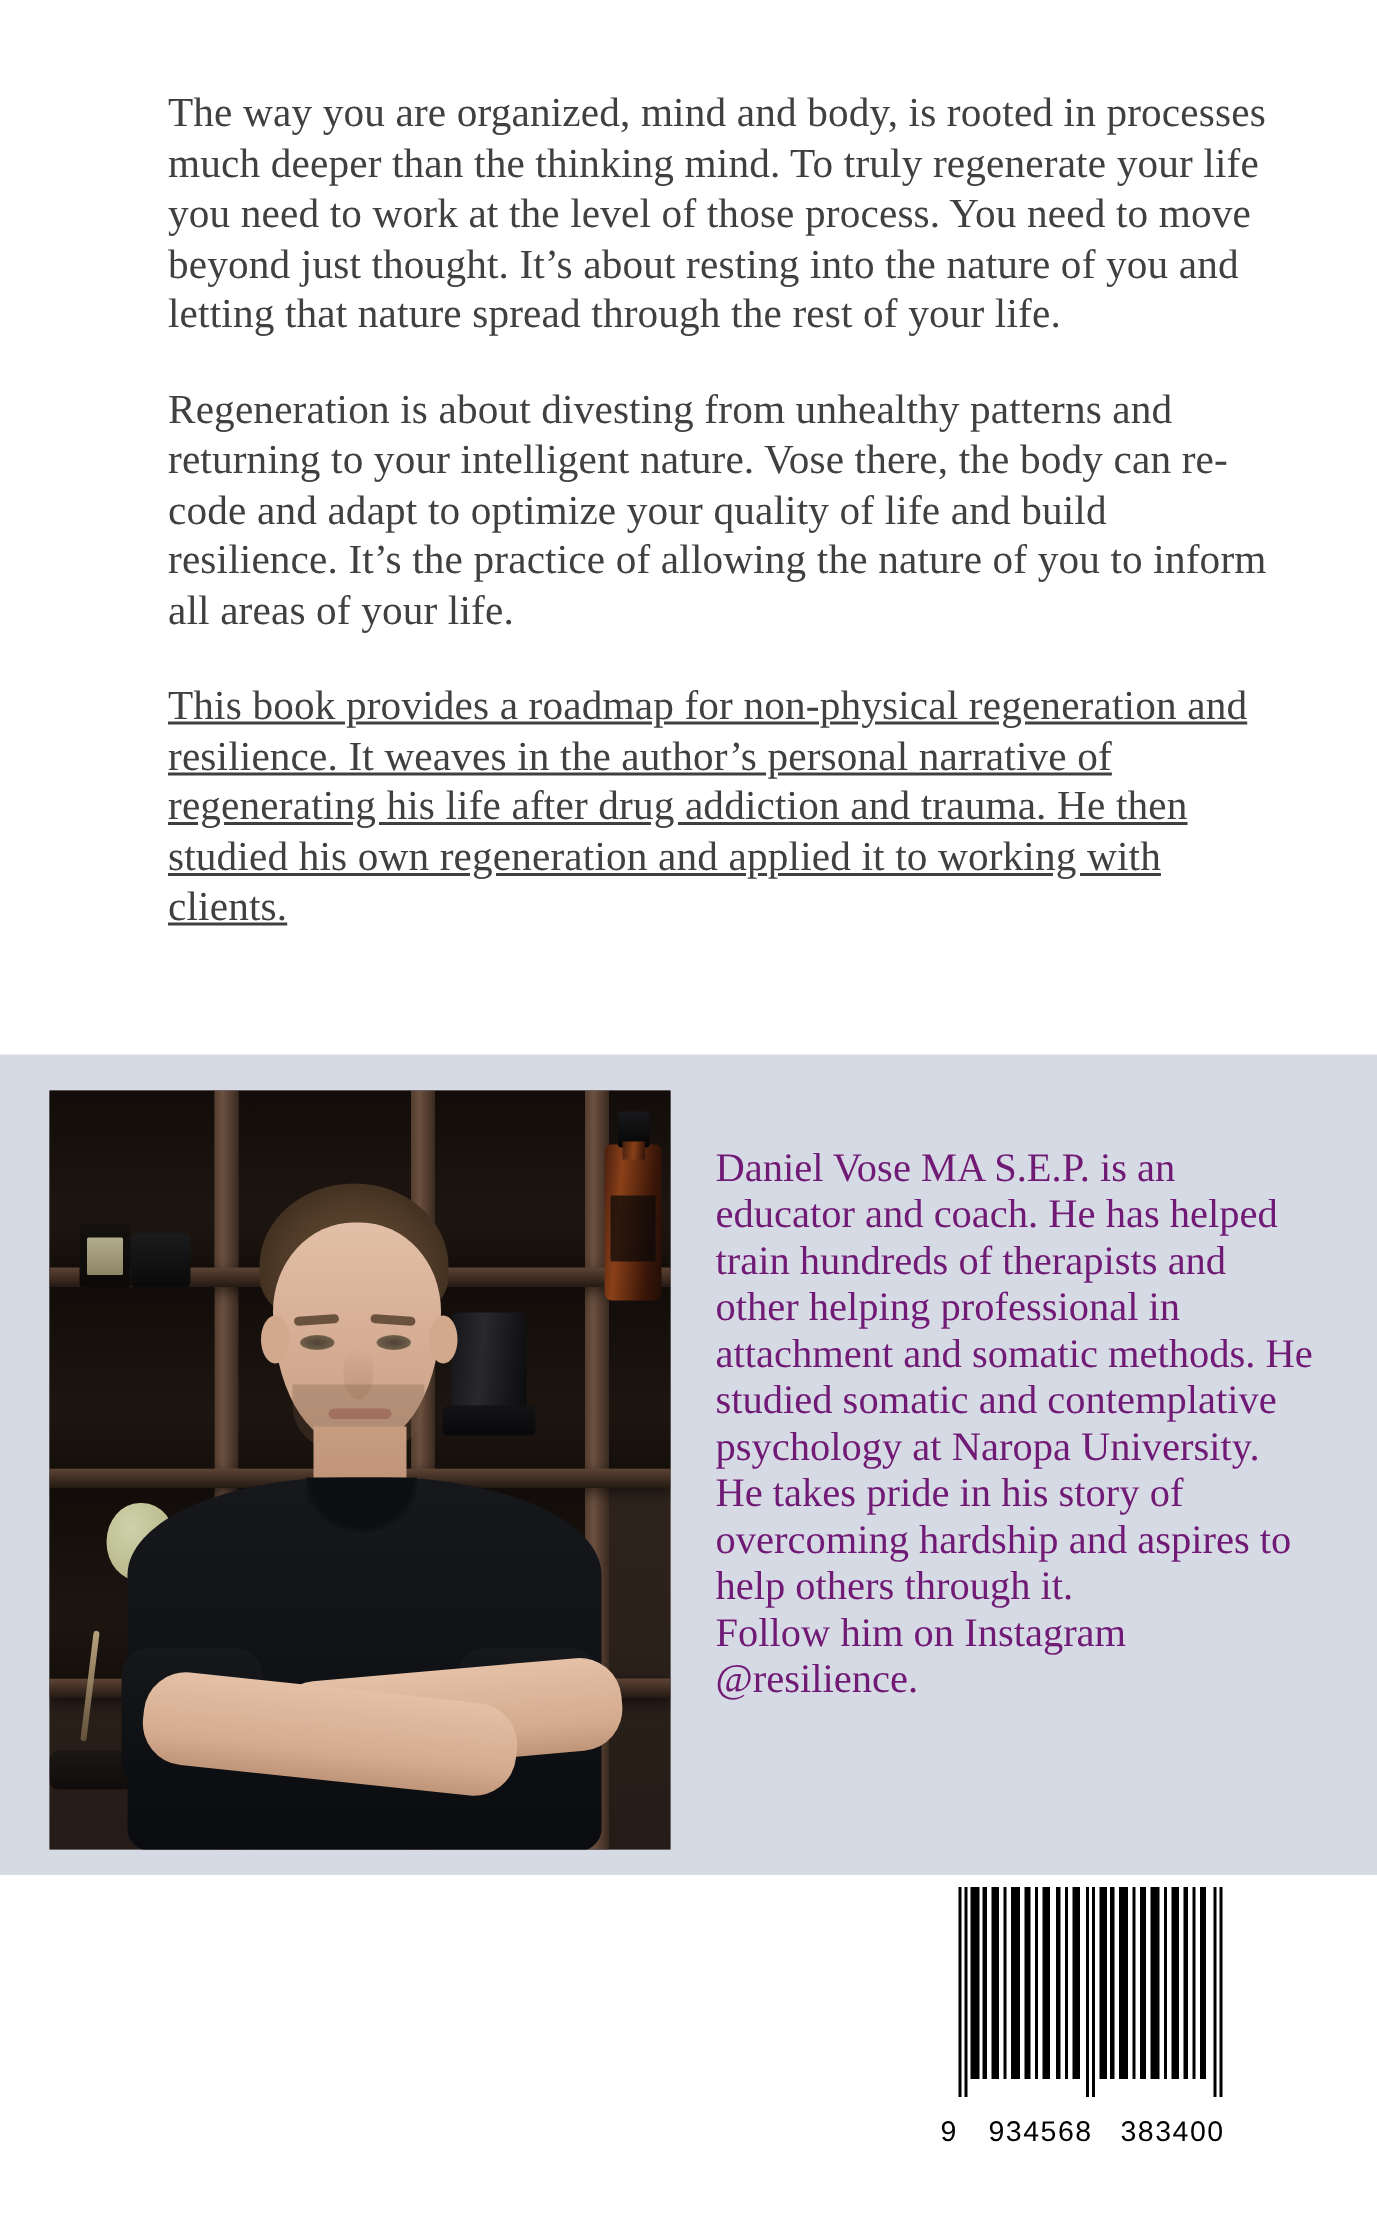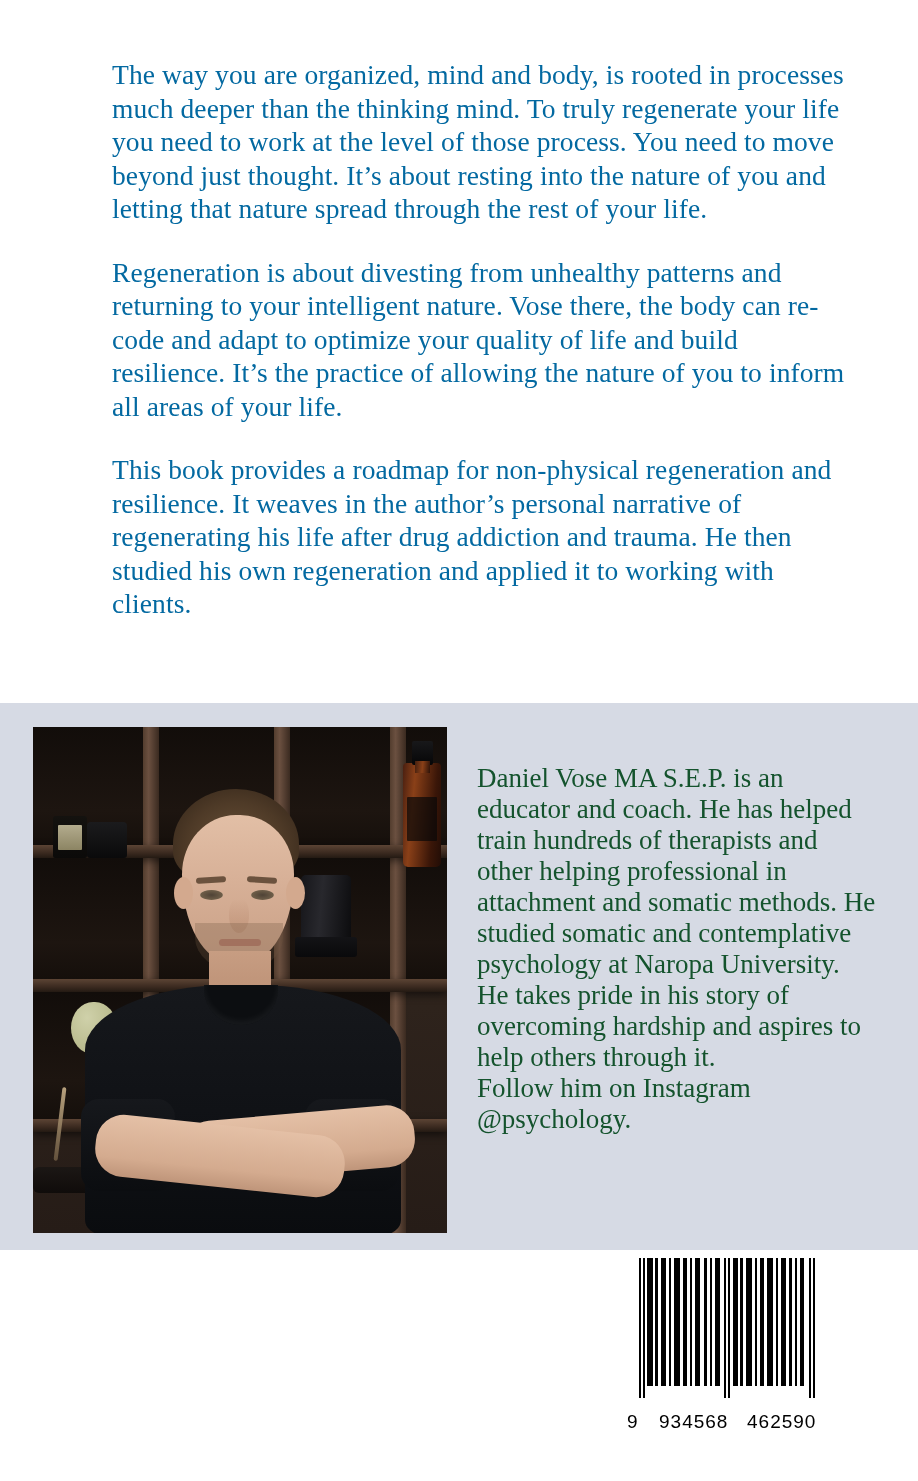--- a/index.html
+++ b/index.html
@@ -20,25 +20,25 @@
   .blurb {
     position: absolute;
     left: 112px;
     top: 58px;
     width: 742px;
   }
   .blurb p {
     margin: 0 0 30px 0;
     font-size: 27.5px;
     line-height: 33.5px;
-    color: #0369a1;
+    color: #404040;
     letter-spacing: 0.1px;
     font-family: "Liberation Serif", "DejaVu Serif", serif;
   }
-  .blurb p:last-child { margin-bottom: 0; }
+  .blurb p:last-child { margin-bottom: 0; text-decoration: underline; }
 
   
   .author-band {
     position: absolute;
     left: 0;
     top: 703px;
     width: 918px;
     height: 547px;
     background: #d6dae4;
   }
@@ -271,21 +271,21 @@
   .bio {
     position: absolute;
     left: 477px;
     top: 60px;
     width: 400px;
   }
   .bio p {
     margin: 0;
     font-size: 27px;
     line-height: 31px;
-    color: #14532d;
+    color: #701a75;
     font-family: "Liberation Serif", "DejaVu Serif", serif;
   }
 
   
   .barcode-wrap {
     position: absolute;
     left: 627px;
     top: 1258px;
     width: 200px;
     height: 178px;
@@ -379,21 +379,21 @@
       <div class="collar"></div>
       <div class="sleeve l"></div>
       <div class="sleeve r"></div>
       <div class="arm lower-r"></div>
       <div class="arm lower-l"></div>
     </div>
   </div>
 
   <div class="bio">
     <p>Daniel Vose MA S.E.P. is an educator and coach. He has helped train hundreds of therapists and other helping professional in attachment and somatic methods. He studied somatic and contemplative psychology at Naropa University. He takes pride in his story of overcoming hardship and aspires to help others through it.</p>
-    <p>Follow him on Instagram @psychology.</p>
+    <p>Follow him on Instagram @resilience.</p>
   </div>
 </div>
 
 <div class="barcode-wrap">
   <svg class="bars" viewBox="0 0 200 148" preserveAspectRatio="none">
     <g fill="#000000">
 
       <rect x="12" y="0" width="2" height="140"></rect>
       <rect x="16" y="0" width="2" height="140"></rect>
 
@@ -424,15 +424,15 @@
       <rect x="168" y="0" width="2" height="128"></rect>
       <rect x="173" y="0" width="4" height="128"></rect>
 
       <rect x="182" y="0" width="2" height="140"></rect>
       <rect x="186" y="0" width="2" height="140"></rect>
     </g>
   </svg>
   <div class="bc-digits">
     <span class="bc-lead">9</span>
     <span class="bc-left">934568</span>
-    <span class="bc-right">462590</span>
+    <span class="bc-right">383400</span>
   </div>
 </div>
 
 </body></html>

